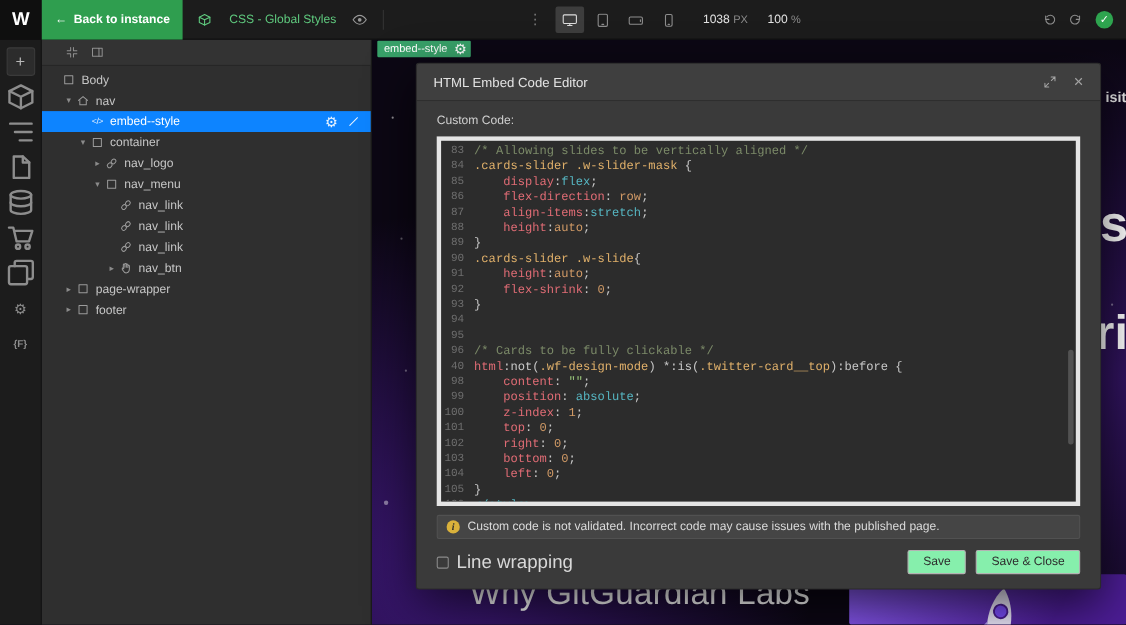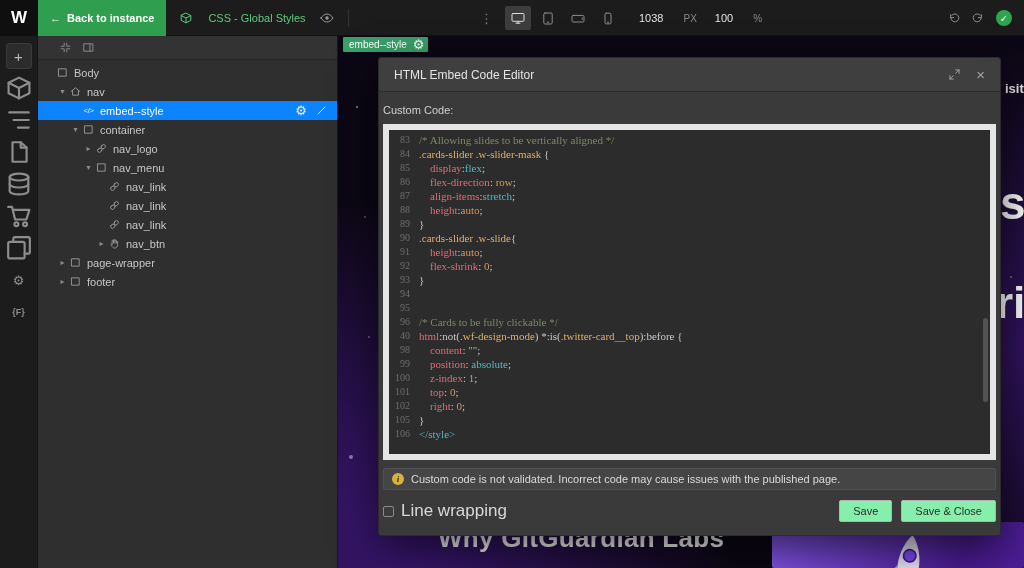--- a/index.html
+++ b/index.html
@@ -17,21 +17,21 @@
   .crumb .ic{display:flex}
   .tb-eye{margin-left:14px;color:#9a9a9a;display:flex;cursor:pointer}
   .tb-eye svg{width:14px;height:10px}
   .vdiv{width:1px;height:18px;background:#333;margin-left:14px}
   .tb-center{position:absolute;left:480px;top:0;height:36px;display:flex;align-items:center;gap:6px;color:#9a9a9a}
   .tb-center .handle{margin-right:6px;cursor:pointer;color:#7d7d7d}
   .dev{width:26px;height:24px;background:transparent;border:none;color:#8d8d8d;display:flex;align-items:center;justify-content:center;border-radius:2px;cursor:pointer}
   .dev svg{width:14px;height:13px}
   .dev.active{background:#3d3d3d;color:#ddd}
   .meas{font-size:11px;color:#e3e3e3;margin-left:12px;white-space:nowrap;cursor:pointer}
-  .meas .unit{color:#8a8a8a;margin-left:20px;font-size:10px}
+  .meas .unit{color:#8a8a8a;margin-left:3px;font-size:10px}
   .tb-right{position:absolute;right:12px;top:0;height:36px;display:flex;align-items:center;gap:12px;color:#8d8d8d}
   .tb-ic{cursor:pointer;display:flex}
   .tb-ic svg{width:12px;height:12px}
   .check{width:16px;height:16px;border-radius:50%;background:#2ea44f;color:#fff;font-size:10px;display:flex;align-items:center;justify-content:center;cursor:pointer}
 
   
   .rail{position:absolute;left:0;top:36px;width:38px;height:532px;background:#1c1c1c;display:flex;flex-direction:column;align-items:center;padding-top:7px;gap:6px;z-index:25;border-right:1px solid #141414}
   .rail-btn{width:26px;height:26px;display:flex;align-items:center;justify-content:center;color:#8d8d8d;border-radius:3px;cursor:pointer}
   .rail-btn.first{background:#2c2c2c;border:1px solid #3a3a3a;color:#b8b8b8}
 
@@ -60,33 +60,33 @@
   .stars{position:absolute;left:0;top:0;width:2px;height:2px;background:transparent;border-radius:50%;
     box-shadow:18px 70px 0 0 rgba(255,255,255,.55),30px 300px 0 0 rgba(255,255,255,.4),12px 420px 0 1px rgba(255,255,255,.45),
     660px 90px 0 0 rgba(255,255,255,.5),672px 240px 0 0 rgba(255,255,255,.4),650px 380px 0 1px rgba(255,255,255,.4),
     26px 180px 0 0 rgba(255,255,255,.35),666px 500px 0 0 rgba(255,255,255,.45)}
   .el-tag{position:absolute;left:5px;top:1px;height:15px;background:#38a169;color:#fff;font-size:10px;display:flex;align-items:center;padding:0 4px 0 6px;gap:6px;border-radius:1px;cursor:pointer;z-index:6}
   .el-tag .tag-gear{font-size:9px;display:flex;align-items:center}
   .frag{position:absolute;color:#fff;font-weight:bold}
   .frag-visit{left:667px;top:45px;font-size:13px;font-weight:bold;color:#e8e8e8}
   .frag-s{left:662px;top:140px;font-size:46px}
   .frag-rit{left:658px;top:242px;font-size:44px}
-  .bottom-heading{position:absolute;left:100px;top:487px;font-size:26px;font-weight:700;color:#fff;letter-spacing:.3px}
+  .bottom-heading{position:absolute;left:89px;top:487px;font-size:30px;font-weight:400;color:#fff;letter-spacing:.3px}
   .rocket-box{position:absolute;left:434px;top:486px;width:252px;height:46px;background:linear-gradient(120deg,#8b5cf6,#4c1d95 75%);border-radius:2px;overflow:hidden}
   .rocket-box svg{position:absolute;left:92px;top:2px}
 
   
   .modal{position:absolute;left:378px;top:57px;width:623px;height:479px;background:#3a3a3a;z-index:40;border-radius:3px;border:1px solid #2b2b2b;box-shadow:0 14px 44px rgba(0,0,0,.65);display:flex;flex-direction:column}
   .modal-head{height:34px;flex:none;display:flex;align-items:center;padding:0 15px;background:#3f3f3f;border-bottom:1px solid #2d2d2d;border-radius:3px 3px 0 0}
   .modal-title{font-size:12px;color:#e3e3e3;flex:1}
   .mh-ic{color:#a5a5a5;margin-left:16px;cursor:pointer;display:flex;align-items:center}
   .mh-ic svg{width:11px;height:11px}
-  .modal-body{flex:1;padding:10px 4px 12px;display:flex;flex-direction:column;min-height:0}
+  .modal-body{flex:1;padding:10px 18px 12px;display:flex;flex-direction:column;min-height:0}
   .code-label{font-size:11px;color:#cfcfcf;margin:2px 0 8px}
-  .editor{flex:1;background:#2c2c2c;border:6px solid #e5e5e5;overflow:hidden;position:relative;font-family:Liberation Serif, serif;font-size:11px;line-height:14px;padding:3px 0;cursor:text}
+  .editor{flex:1;background:#2c2c2c;border:4px solid #e5e5e5;overflow:hidden;position:relative;font-family:Liberation Mono, monospace;font-size:11px;line-height:14px;padding:3px 0;cursor:text}
   .code-row{display:flex;height:14px;white-space:pre}
   .ln{width:30px;flex:none;text-align:right;padding-right:9px;color:#6e6e6e;font-size:10px}
   .cl{flex:1}
   .tk-comment{color:#7b8a68}
   .tk-sel{color:#e0b06a}
   .tk-prop{color:#e06c75}
   .tk-atom{color:#56b6c2}
   .tk-kw{color:#d19a66}
   .tk-num{color:#d19a66}
   .tk-str{color:#98c379}
@@ -433,20 +433,22 @@
           <div class="code-row"><span class="ln">93</span><span class="cl"><span class="tk-plain">}</span></span></div>
           <div class="code-row"><span class="ln">94</span><span class="cl"></span></div>
           <div class="code-row"><span class="ln">95</span><span class="cl"></span></div>
           <div class="code-row"><span class="ln">96</span><span class="cl"><span class="tk-comment">/* Cards to be fully clickable */</span></span></div>
           <div class="code-row"><span class="ln">40</span><span class="cl"><span class="tk-tag">html</span><span class="tk-plain">:not(</span><span class="tk-sel">.wf-design-mode</span><span class="tk-plain">) *:is(</span><span class="tk-sel">.twitter-card__top</span><span class="tk-plain">):before {</span></span></div>
           <div class="code-row"><span class="ln">98</span><span class="cl"><span class="tk-plain">    </span><span class="tk-prop">content</span><span class="tk-plain">: </span><span class="tk-str">""</span><span class="tk-plain">;</span></span></div>
           <div class="code-row"><span class="ln">99</span><span class="cl"><span class="tk-plain">    </span><span class="tk-prop">position</span><span class="tk-plain">: </span><span class="tk-atom">absolute</span><span class="tk-plain">;</span></span></div>
           <div class="code-row"><span class="ln">100</span><span class="cl"><span class="tk-plain">    </span><span class="tk-prop">z-index</span><span class="tk-plain">: </span><span class="tk-num">1</span><span class="tk-plain">;</span></span></div>
           <div class="code-row"><span class="ln">101</span><span class="cl"><span class="tk-plain">    </span><span class="tk-prop">top</span><span class="tk-plain">: </span><span class="tk-num">0</span><span class="tk-plain">;</span></span></div>
           <div class="code-row"><span class="ln">102</span><span class="cl"><span class="tk-plain">    </span><span class="tk-prop">right</span><span class="tk-plain">: </span><span class="tk-num">0</span><span class="tk-plain">;</span></span></div>
+          <div class="code-row"><span class="ln">103</span><span class="cl"><span class="tk-plain">    </span><span class="tk-prop">bottom</span><span class="tk-plain">: </span><span class="tk-num">0</span><span class="tk-plain">;</span></span></div>
+          <div class="code-row"><span class="ln">104</span><span class="cl"><span class="tk-plain">    </span><span class="tk-prop">left</span><span class="tk-plain">: </span><span class="tk-num">0</span><span class="tk-plain">;</span></span></div>
           <div class="code-row"><span class="ln">105</span><span class="cl"><span class="tk-plain">}</span></span></div>
           <div class="code-row"><span class="ln">106</span><span class="cl"><span class="tk-atom">&lt;/style&gt;</span></span></div>
         </div>
       <div class="scroll-thumb"></div>
     </div>
     <div class="info-bar">
       <span class="info-ic">i</span>
       <span class="info-text">Custom code is not validated. Incorrect code may cause issues with the published page.</span>
     </div>
     <div class="modal-foot">

